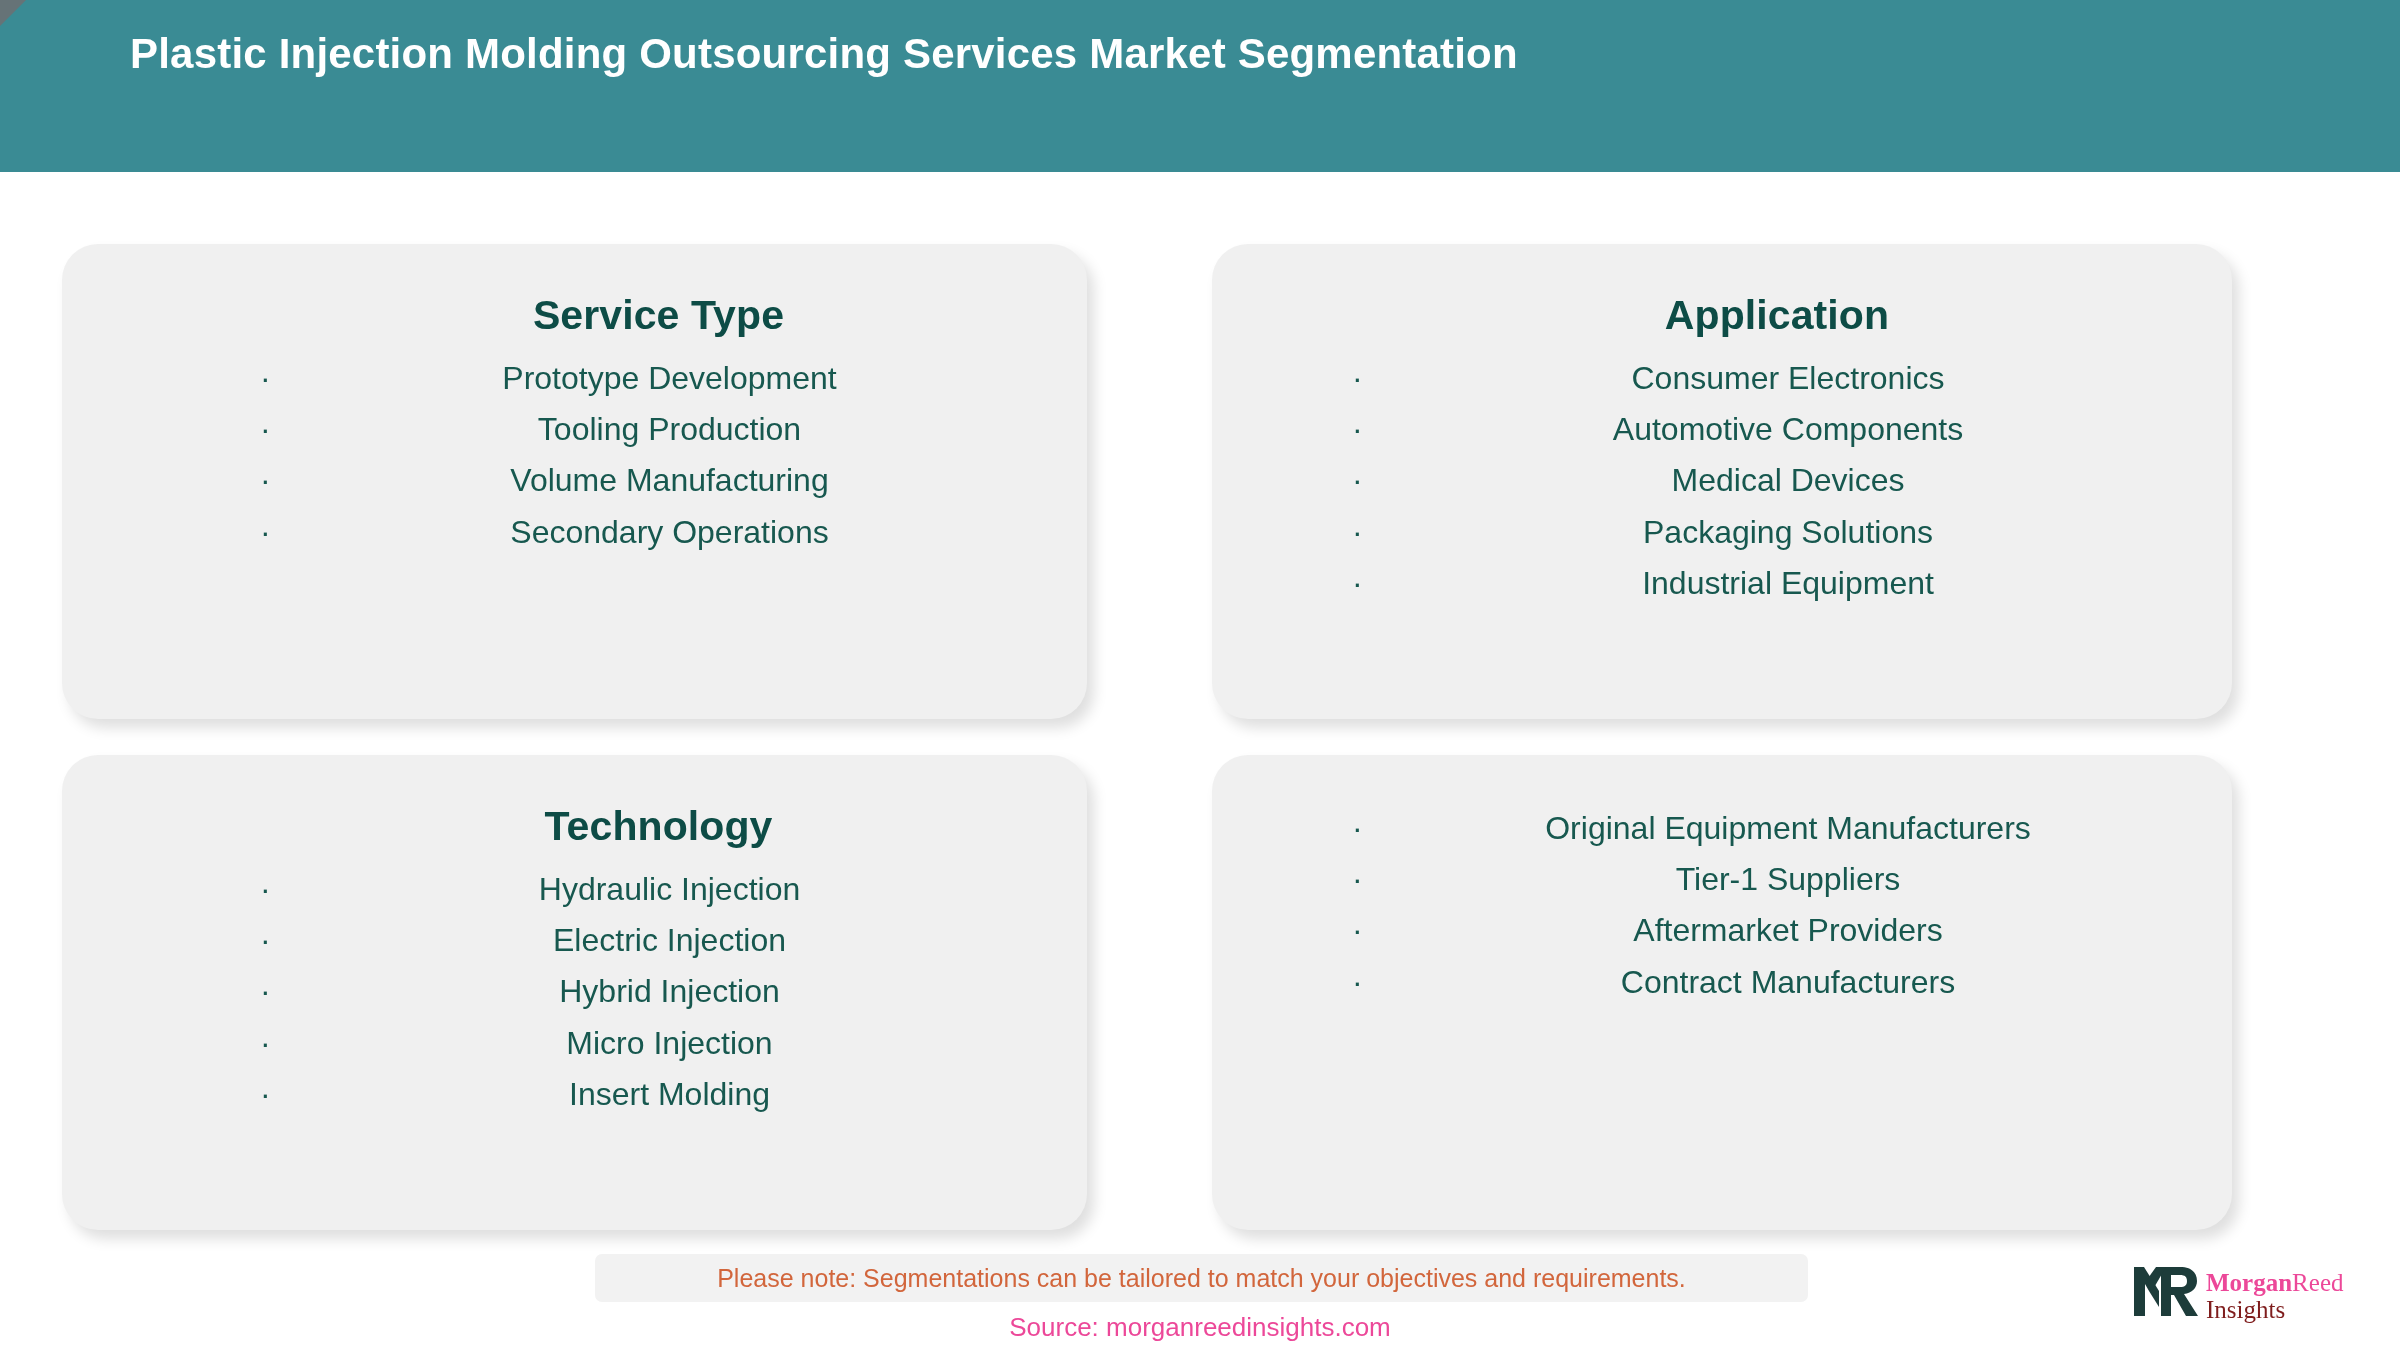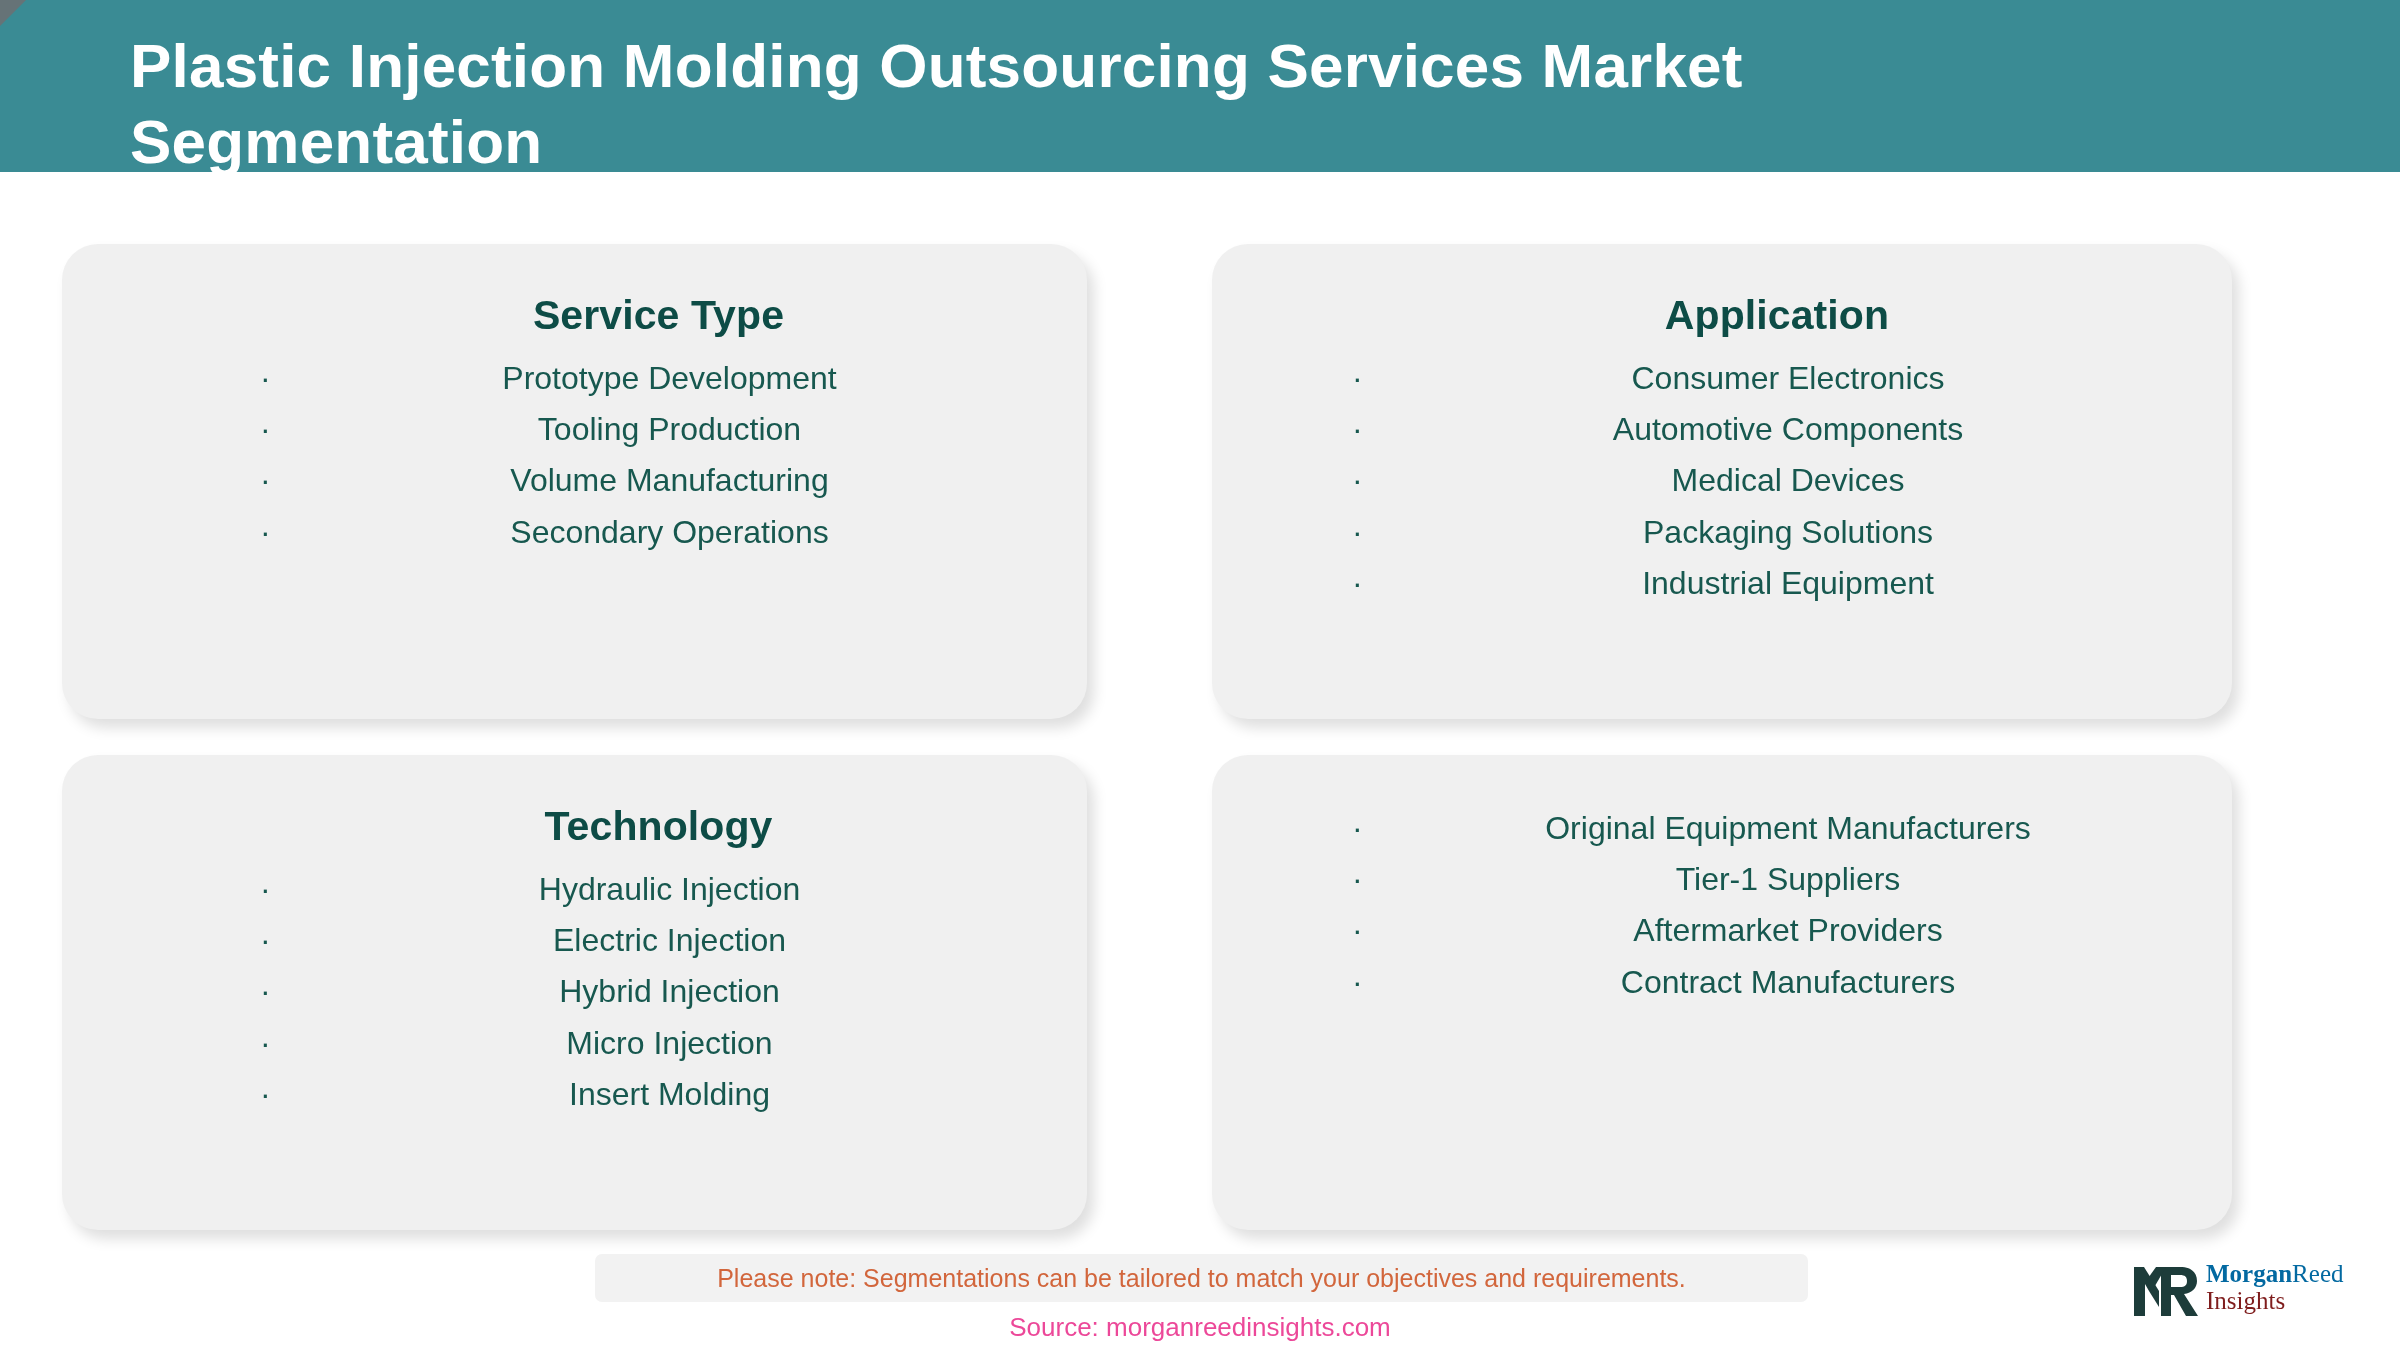--- a/index.html
+++ b/index.html
@@ -34,21 +34,21 @@
     border-left: 26px solid #6e6e72;
     border-bottom: 26px solid transparent;
     opacity: .85;
   }
   .header-title {
     position: absolute;
     left: 130px;
     top: 28px;
     width: 1700px;
     color: #ffffff;
-    font-size: 62px;
+    font-size: 42px;
     font-weight: bold;
     line-height: 1.22;
     letter-spacing: .2px;
   }
 
   
   .cards {
     position: absolute;
     left: 0;
     top: 172px;
@@ -155,21 +155,21 @@
     left: 0;
     top: 6px;
   }
   .logo-words {
     position: absolute;
     left: 74px;
     top: 2px;
     font-family: "Liberation Serif", serif;
     line-height: 1.08;
   }
-  .logo-line1 { font-size: 25px; color: #0369a1; white-space: nowrap; }
+  .logo-line1 { font-size: 25px; color: #ec4899; white-space: nowrap; margin-top: 9px; }
   .logo-line1 .lw-bold { font-weight: bold; }
   .logo-line1 .lw-reg { font-weight: normal; }
   .logo-line2 {
     font-size: 25px;
     color: #7f1d1d;
     white-space: nowrap;
   }
 </style>
 </head>
 <body>

